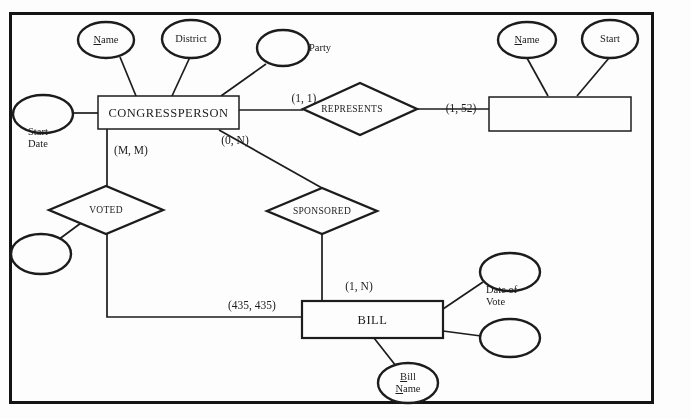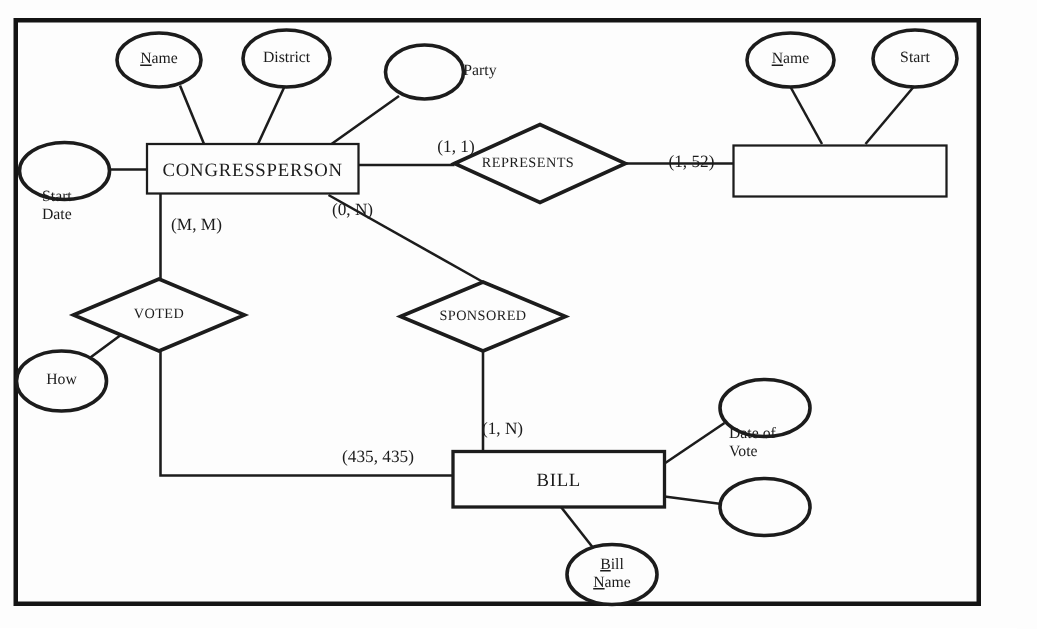--- a/index.html
+++ b/index.html
@@ -110,23 +110,20 @@
   <div class="lbl attr align-left" style="left:28px; top:95px; width:46px; height:38px;">
     <span>Start</span>
     <span>Date</span>
   </div>
   <div class="lbl attr" style="left:498px; top:22px; width:58px; height:36px;">
     <span><span class="u">N</span><span>ame</span></span>
   </div>
   <div class="lbl attr" style="left:582px; top:20px; width:56px; height:38px;">
     <span>Start</span>
   </div>
-  <div class="lbl attr" style="left:11px; top:234px; width:60px; height:40px;">
-    <span>How</span>
-  </div>
   <div class="lbl attr align-left" style="left:486px; top:253px; width:52px; height:38px;">
     <span>Date of</span>
     <span>Vote</span>
   </div>
   <div class="lbl attr" style="left:378px; top:364px; width:60px; height:38px;">
     <span><span class="u">B</span><span>ill</span></span>
     <span><span class="u">N</span><span>ame</span></span>
   </div>
 
   <div class="lbl card" style="left:240px; top:90px; width:44px; height:16px;margin-left:42px;">
@@ -134,20 +131,20 @@
   </div>
   <div class="lbl card" style="left:438px; top:88px; width:46px; height:16px;margin-top:12px;">
     <span>(1, 52)</span>
   </div>
   <div class="lbl card" style="left:105px; top:142px; width:52px; height:16px;">
     <span>(M, M)</span>
   </div>
   <div class="lbl card" style="left:212px; top:132px; width:46px; height:16px;font-family:Liberation Serif, serif;">
     <span>(0, N)</span>
   </div>
-  <div class="lbl card" style="left:312px; top:278px; width:46px; height:16px;">
+  <div class="lbl card" style="left:336px; top:278px; width:46px; height:16px;">
     <span>(1, N)</span>
   </div>
   <div class="lbl card" style="left:220px; top:297px; width:64px; height:16px;">
     <span>(435, 435)</span>
   </div>
 
 </div>
 
 </body></html>

